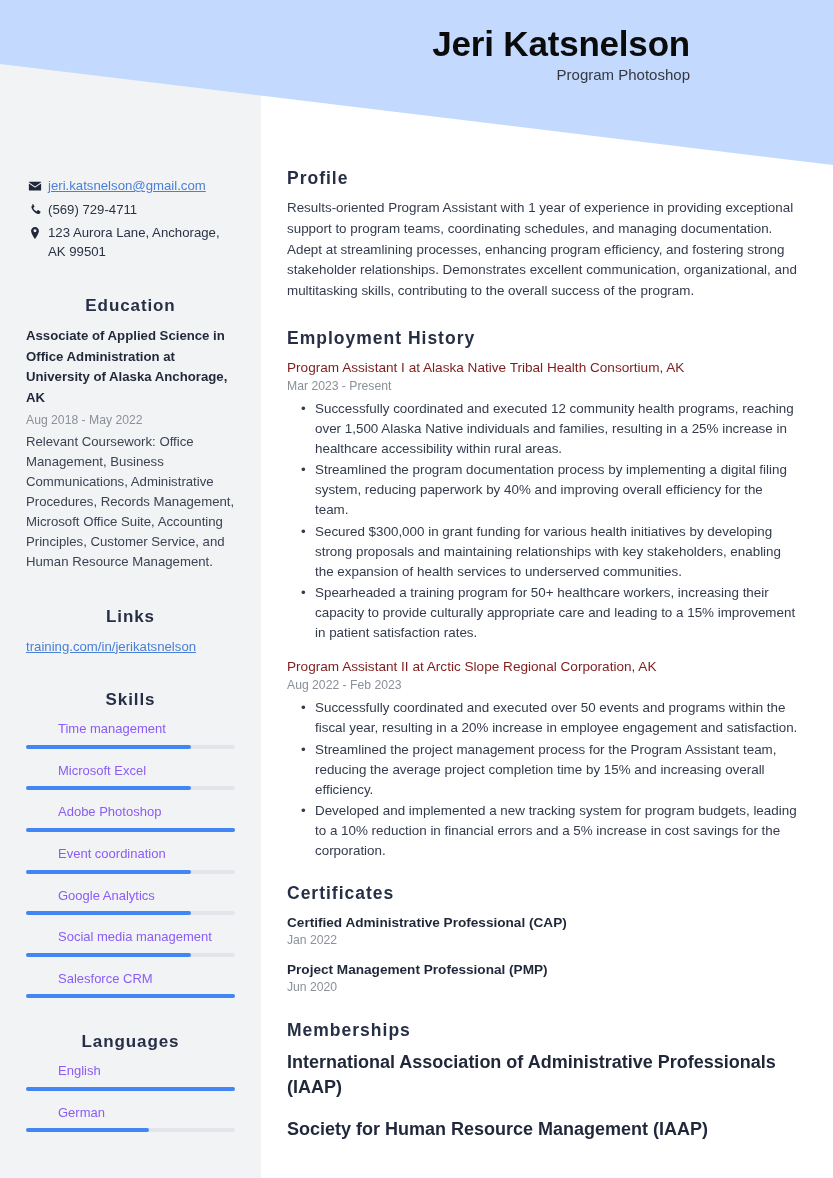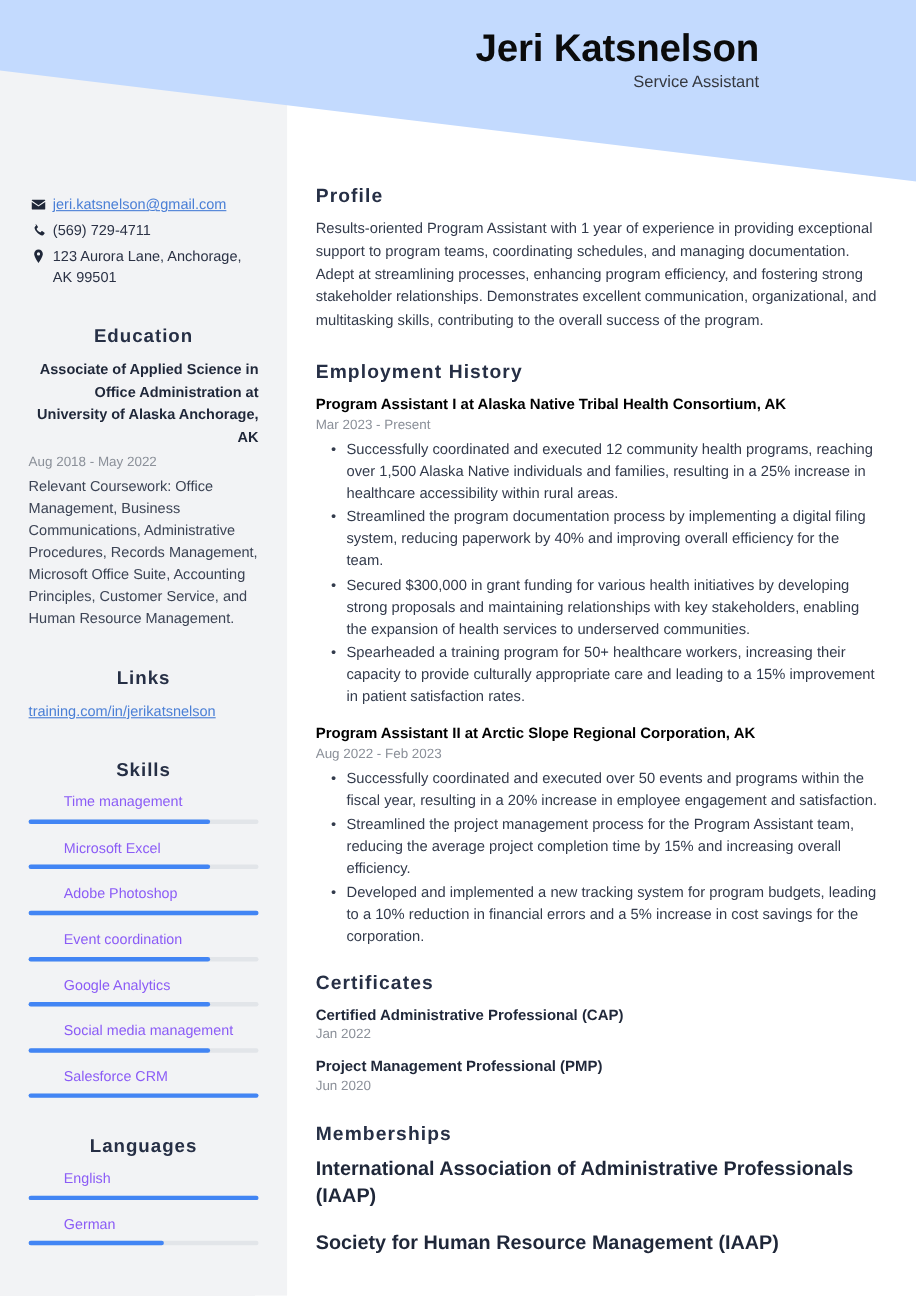--- a/index.html
+++ b/index.html
@@ -115,21 +115,20 @@
     letter-spacing: 0.9px;
     margin: 34px 0 10px 0;
     text-align: center;
   }
 
   .edu-degree {
     font-size: 13.2px;
     font-weight: bold;
     color: #1f2739;
     line-height: 1.57;
-    text-align: right;
   }
   .edu-date {
     font-size: 12.2px;
     color: #8b9099;
     line-height: 1.5;
     margin-top: 2px;
   }
   .edu-desc {
     font-size: 13.2px;
     color: #3b4354;
@@ -188,22 +187,22 @@
   .sec.tight { margin-bottom: 22px; }
   .profile-text {
     font-size: 13.4px;
     line-height: 1.55;
     color: #333b4c;
   }
 
   .job { margin-bottom: 14px; }
   .job-title {
     font-size: 13.6px;
-    font-weight: bold;
-    color: #000000;
+    font-weight: normal;
+    color: #7f1d1d;
     line-height: 1.4;
   }
   .job-date {
     font-size: 12.2px;
     color: #8b9099;
     margin-top: 1px;
     line-height: 1.4;
   }
   ul.bullets {
     margin: 4px 0 0 0;
@@ -254,21 +253,21 @@
   <div class="sidebar"></div>
 
   <div class="header-band">
     <svg width="833" height="200" viewBox="0 0 833 200" xmlns="http://www.w3.org/2000/svg">
       <polygon points="0,0 833,0 833,165 0,64" fill="#c3dafe"></polygon>
     </svg>
   </div>
 
   <div class="header-text">
     <div class="cand-name">Jeri Katsnelson</div>
-    <div class="cand-title">Service Assistant</div>
+    <div class="cand-title">Program Photoshop</div>
   </div>
 
   <div class="sidebar-inner">
 
     <div class="contact-list">
 
       <div class="contact-row">
         <span class="contact-ico">
           <svg width="14" height="14" viewBox="0 0 16 16" fill="currentColor">
             <path d="M1.5 3h13c.3 0 .5.2.5.5v.3L8 8.6 1 3.8v-.3c0-.3.2-.5.5-.5zM1 5.2l6.7 4.6c.2.1.4.1.6 0L15 5.2v7.3c0 .3-.2.5-.5.5h-13c-.3 0-.5-.2-.5-.5V5.2z"></path>

